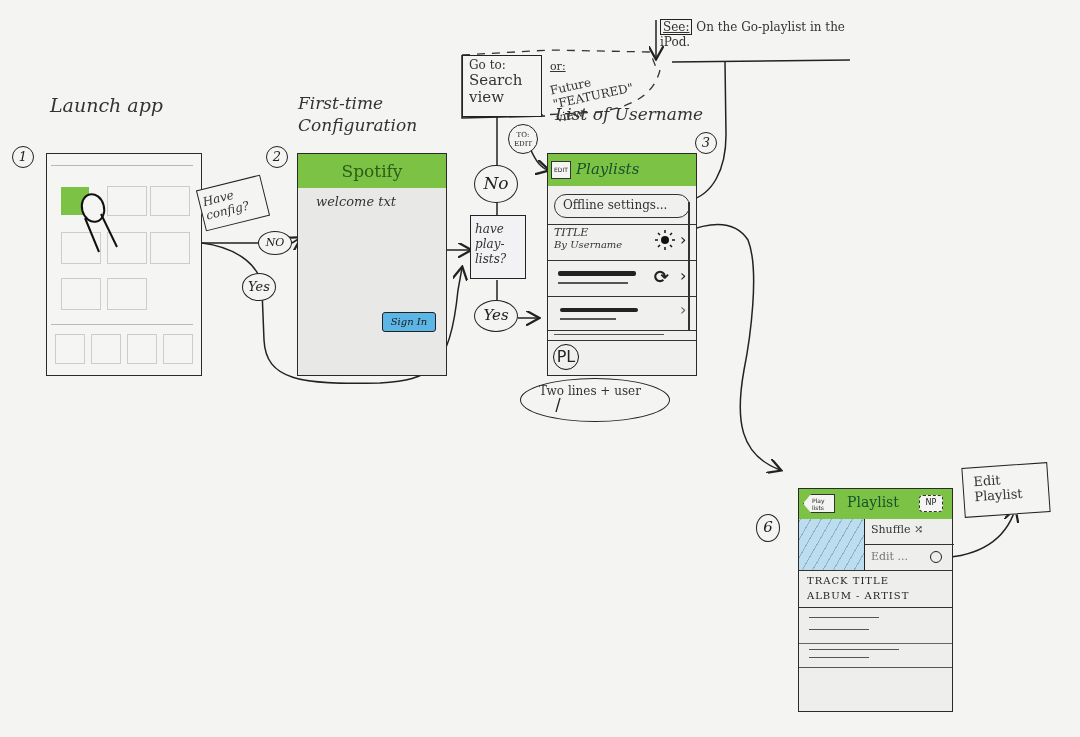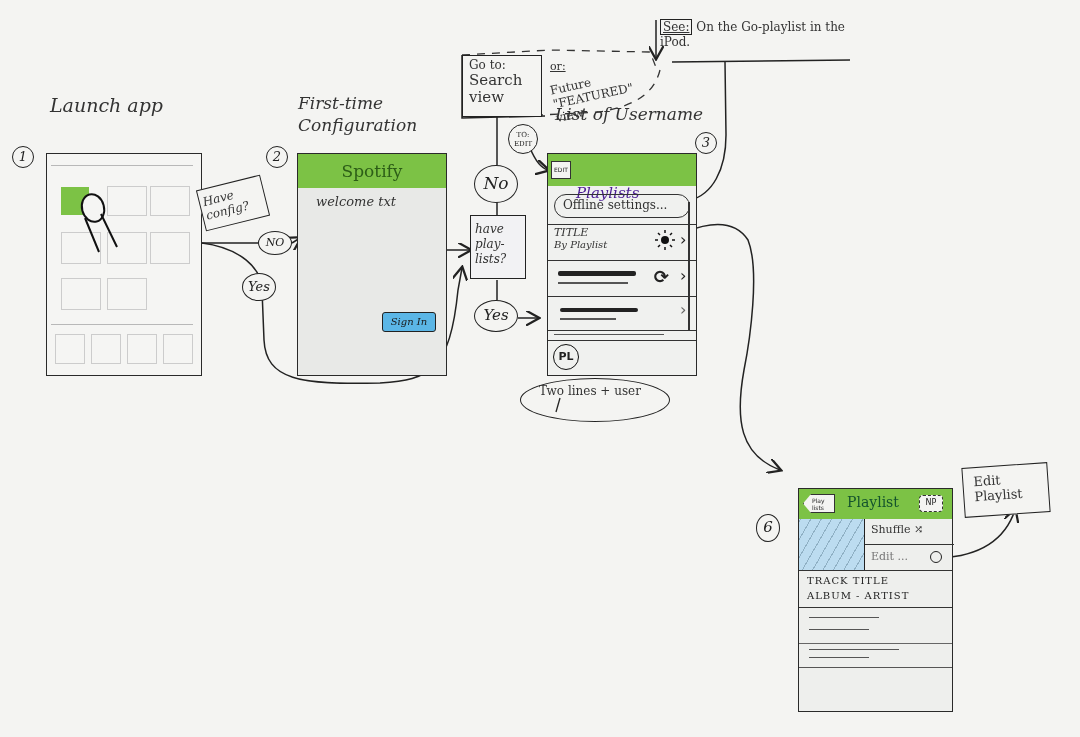--- a/index.html
+++ b/index.html
@@ -135,28 +135,28 @@
   <span>On the Go-playlist in the iPod.</span>
 </div>
 
 <div class="bubble" style="left:508px;top:124px;width:30px;height:30px;font-size:7px;line-height:9px;padding-top:6px;font-style:normal;">TO: EDIT</div>
 
 <div class="abs hand" style="left:555px;top:104px;font-size:17px;">List of Username</div>
 <div class="circle-num" style="left:695px;top:132px;">3</div>
 <div class="frame" style="left:547px;top:153px;width:150px;height:223px;background:#f0f1ef;">
   <div class="abs green" style="left:0;top:0;width:100%;height:32px;">
     <div class="abs" style="left:3px;top:7px;width:20px;height:18px;border:1.5px solid #333;background:#f4f4f2;font-size:6px;text-align:center;line-height:15px;">EDIT</div>
-    <div class="abs hand" style="left:28px;top:6px;font-size:15px;color:#4c1d95;margin-top:24px;">Playlists</div>
+    <div class="abs hand" style="left:28px;top:6px;font-size:15px;color:#14532d;">Playlists</div>
   </div>
   <div class="abs hand" style="left:6px;top:40px;width:136px;height:24px;border:1.5px solid #333;border-radius:12px;font-size:12px;line-height:21px;padding-left:8px;font-style:normal;">Offline settings...</div>
   <div class="row-sep" style="top:70px;"></div>
 
   <div class="abs" style="left:0;top:70px;width:100%;height:36px;">
     <div class="abs hand" style="left:6px;top:2px;font-size:11px;font-style:italic;">TITLE</div>
-    <div class="abs hand" style="left:6px;top:15px;font-size:10px;">By Playlist</div>
+    <div class="abs hand" style="left:6px;top:15px;font-size:10px;">By Username</div>
     <svg class="abs" style="left:106px;top:5px;" width="22" height="22">
       <circle cx="11" cy="11" r="4" fill="#111"></circle>
       <path d="M11,1 L11,4 M11,18 L11,21 M1,11 L4,11 M18,11 L21,11 M4,4 L6,6 M16,16 L18,18 M4,18 L6,16 M16,6 L18,4" stroke="#111" stroke-width="1.5"></path>
     </svg>
     <div class="abs" style="left:132px;top:6px;font-size:16px;">›</div>
   </div>
   <div class="row-sep" style="top:106px;"></div>
 
   <div class="abs" style="left:0;top:106px;width:100%;height:36px;">
     <div class="bar" style="left:10px;top:11px;width:78px;height:5px;"></div>
@@ -167,21 +167,21 @@
   <div class="row-sep" style="top:142px;"></div>
 
   <div class="abs" style="left:0;top:142px;width:100%;height:34px;">
     <div class="bar" style="left:12px;top:12px;width:78px;height:4px;"></div>
     <div class="thin" style="left:12px;top:22px;width:56px;"></div>
     <div class="abs" style="left:132px;top:4px;font-size:16px;color:#666;">›</div>
   </div>
   <div class="row-sep" style="top:176px;"></div>
   <div class="thin" style="left:6px;top:180px;width:110px;height:1px;"></div>
   <div class="row-sep" style="top:186px;"></div>
-  <div class="abs" style="left:5px;top:190px;width:26px;height:26px;border:1.5px solid #111;border-radius:50%;font-size:11px;text-align:center;line-height:23px;font-weight:bold;">PL</div>
+  <div class="abs" style="left:5px;top:190px;width:26px;height:26px;border:1.5px solid #111;border-radius:50%;font-size:16px;text-align:center;line-height:23px;font-weight:normal;">PL</div>
 
   <div class="abs" style="right:6px;top:48px;width:2px;height:128px;background:#333;"></div>
 </div>
 
 <div class="abs hand" style="left:520px;top:378px;width:150px;height:44px;border:1.5px solid #222;border-radius:50%;font-size:12px;line-height:14px;padding:5px 18px;font-style:normal;">Two lines + user</div>
 
 <div class="circle-num" style="left:756px;top:514px;width:24px;height:28px;font-size:15px;line-height:25px;">6</div>
 <div class="frame" style="left:798px;top:488px;width:155px;height:224px;background:#eeefed;">
   <div class="abs green" style="left:0;top:0;width:100%;height:30px;">
     <div class="abs" style="left:4px;top:5px;width:32px;height:19px;border:1.5px solid #333;background:#f4f4f2;font-size:6px;line-height:7px;padding:2px 3px 0 8px;clip-path:polygon(25% 0,100% 0,100% 100%,25% 100%,0 50%);">Play lists</div>

